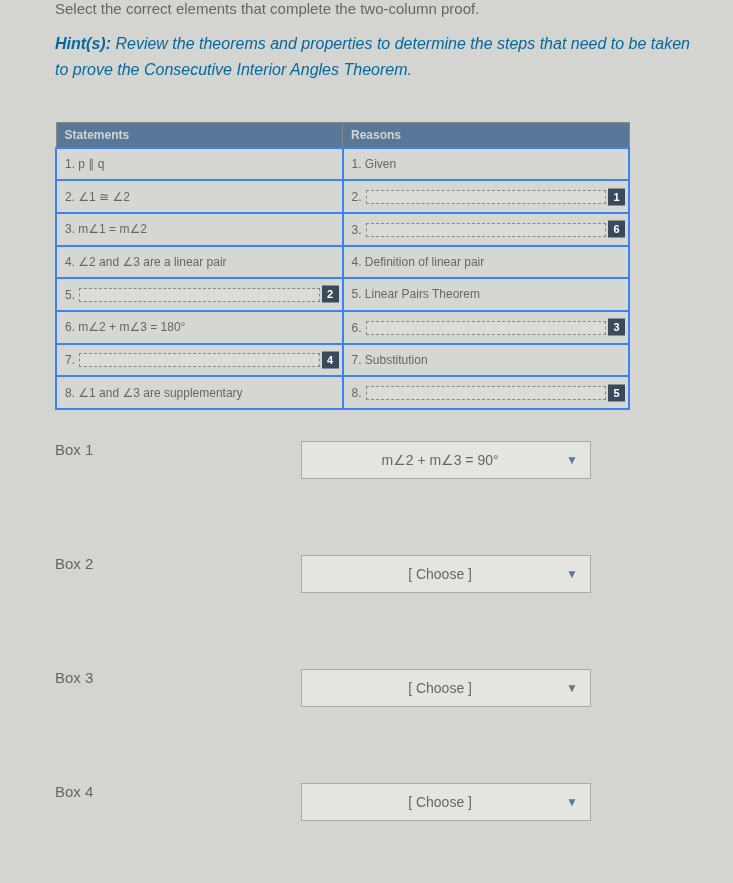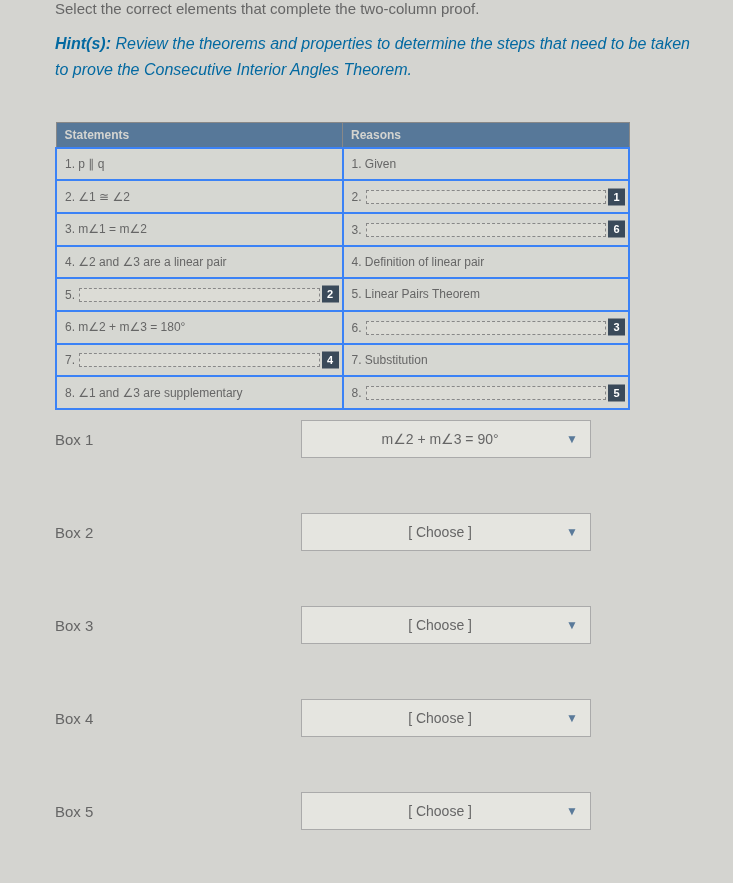--- a/index.html
+++ b/index.html
@@ -106,20 +106,21 @@
       border: 1px solid #aaa;
       background: #e5e5e0;
       padding: 10px 12px;
       font-size: 14px;
       color: #666;
       display: flex;
       justify-content: space-between;
       align-items: center;
       cursor: pointer;
       max-width: 290px;
+      margin-top: 21px;
     }
     .dropdown-text {
       flex: 1;
       text-align: center;
     }
     .chevron {
       font-size: 12px;
       color: #5a7a9a;
     }
   </style>

